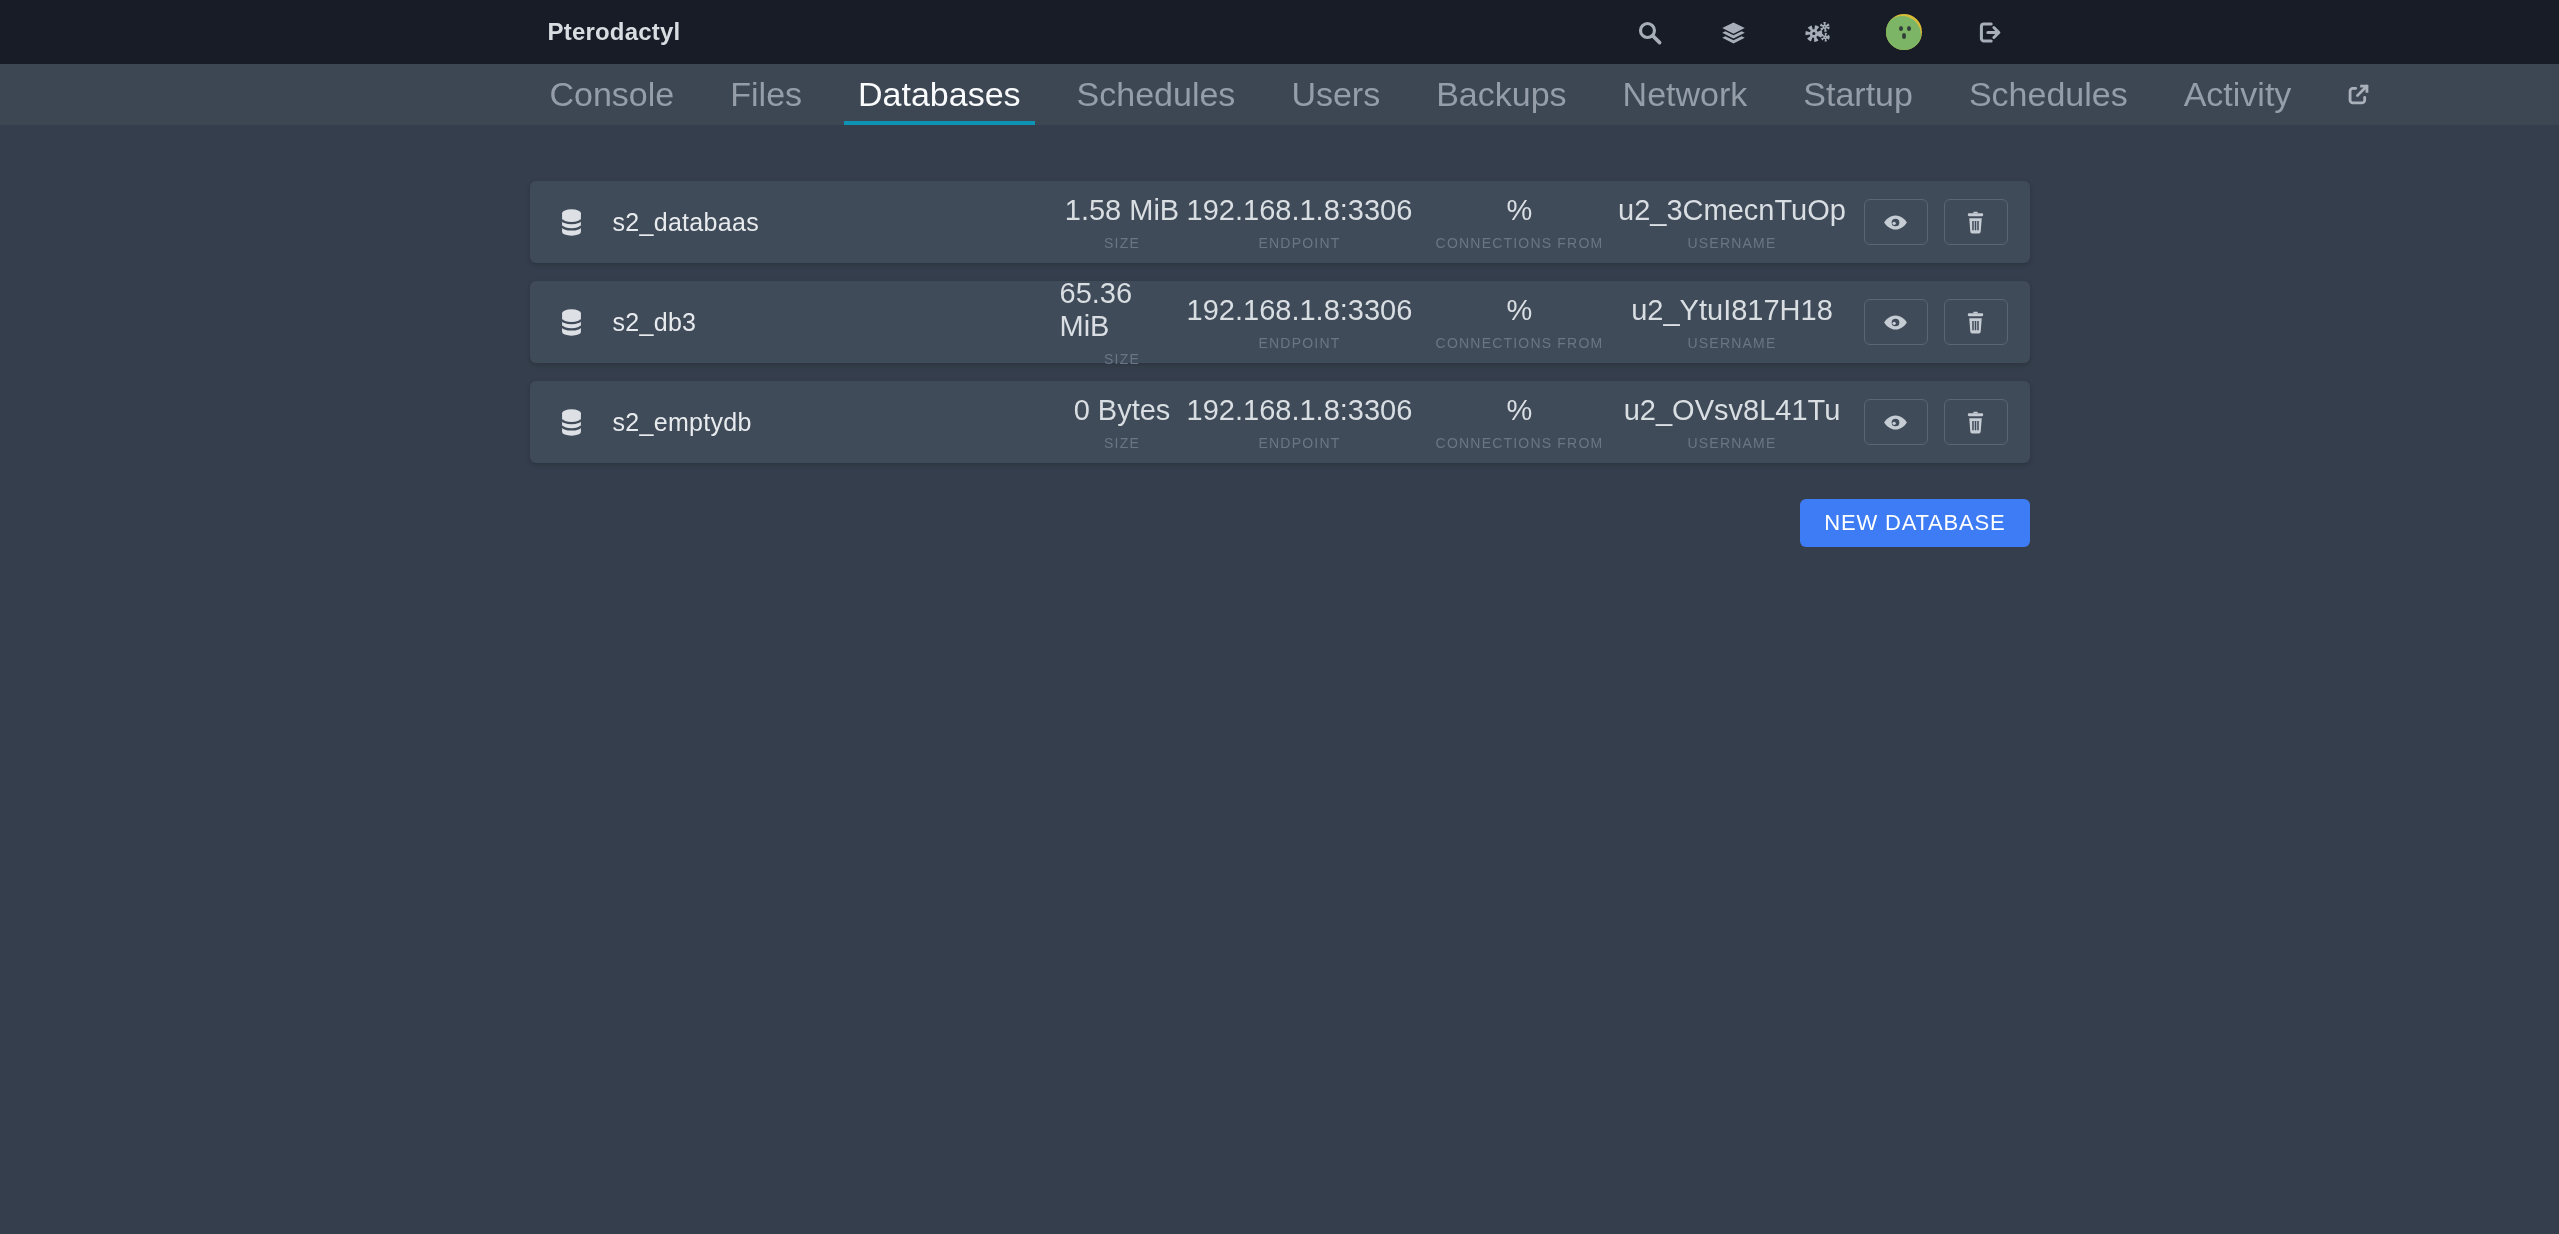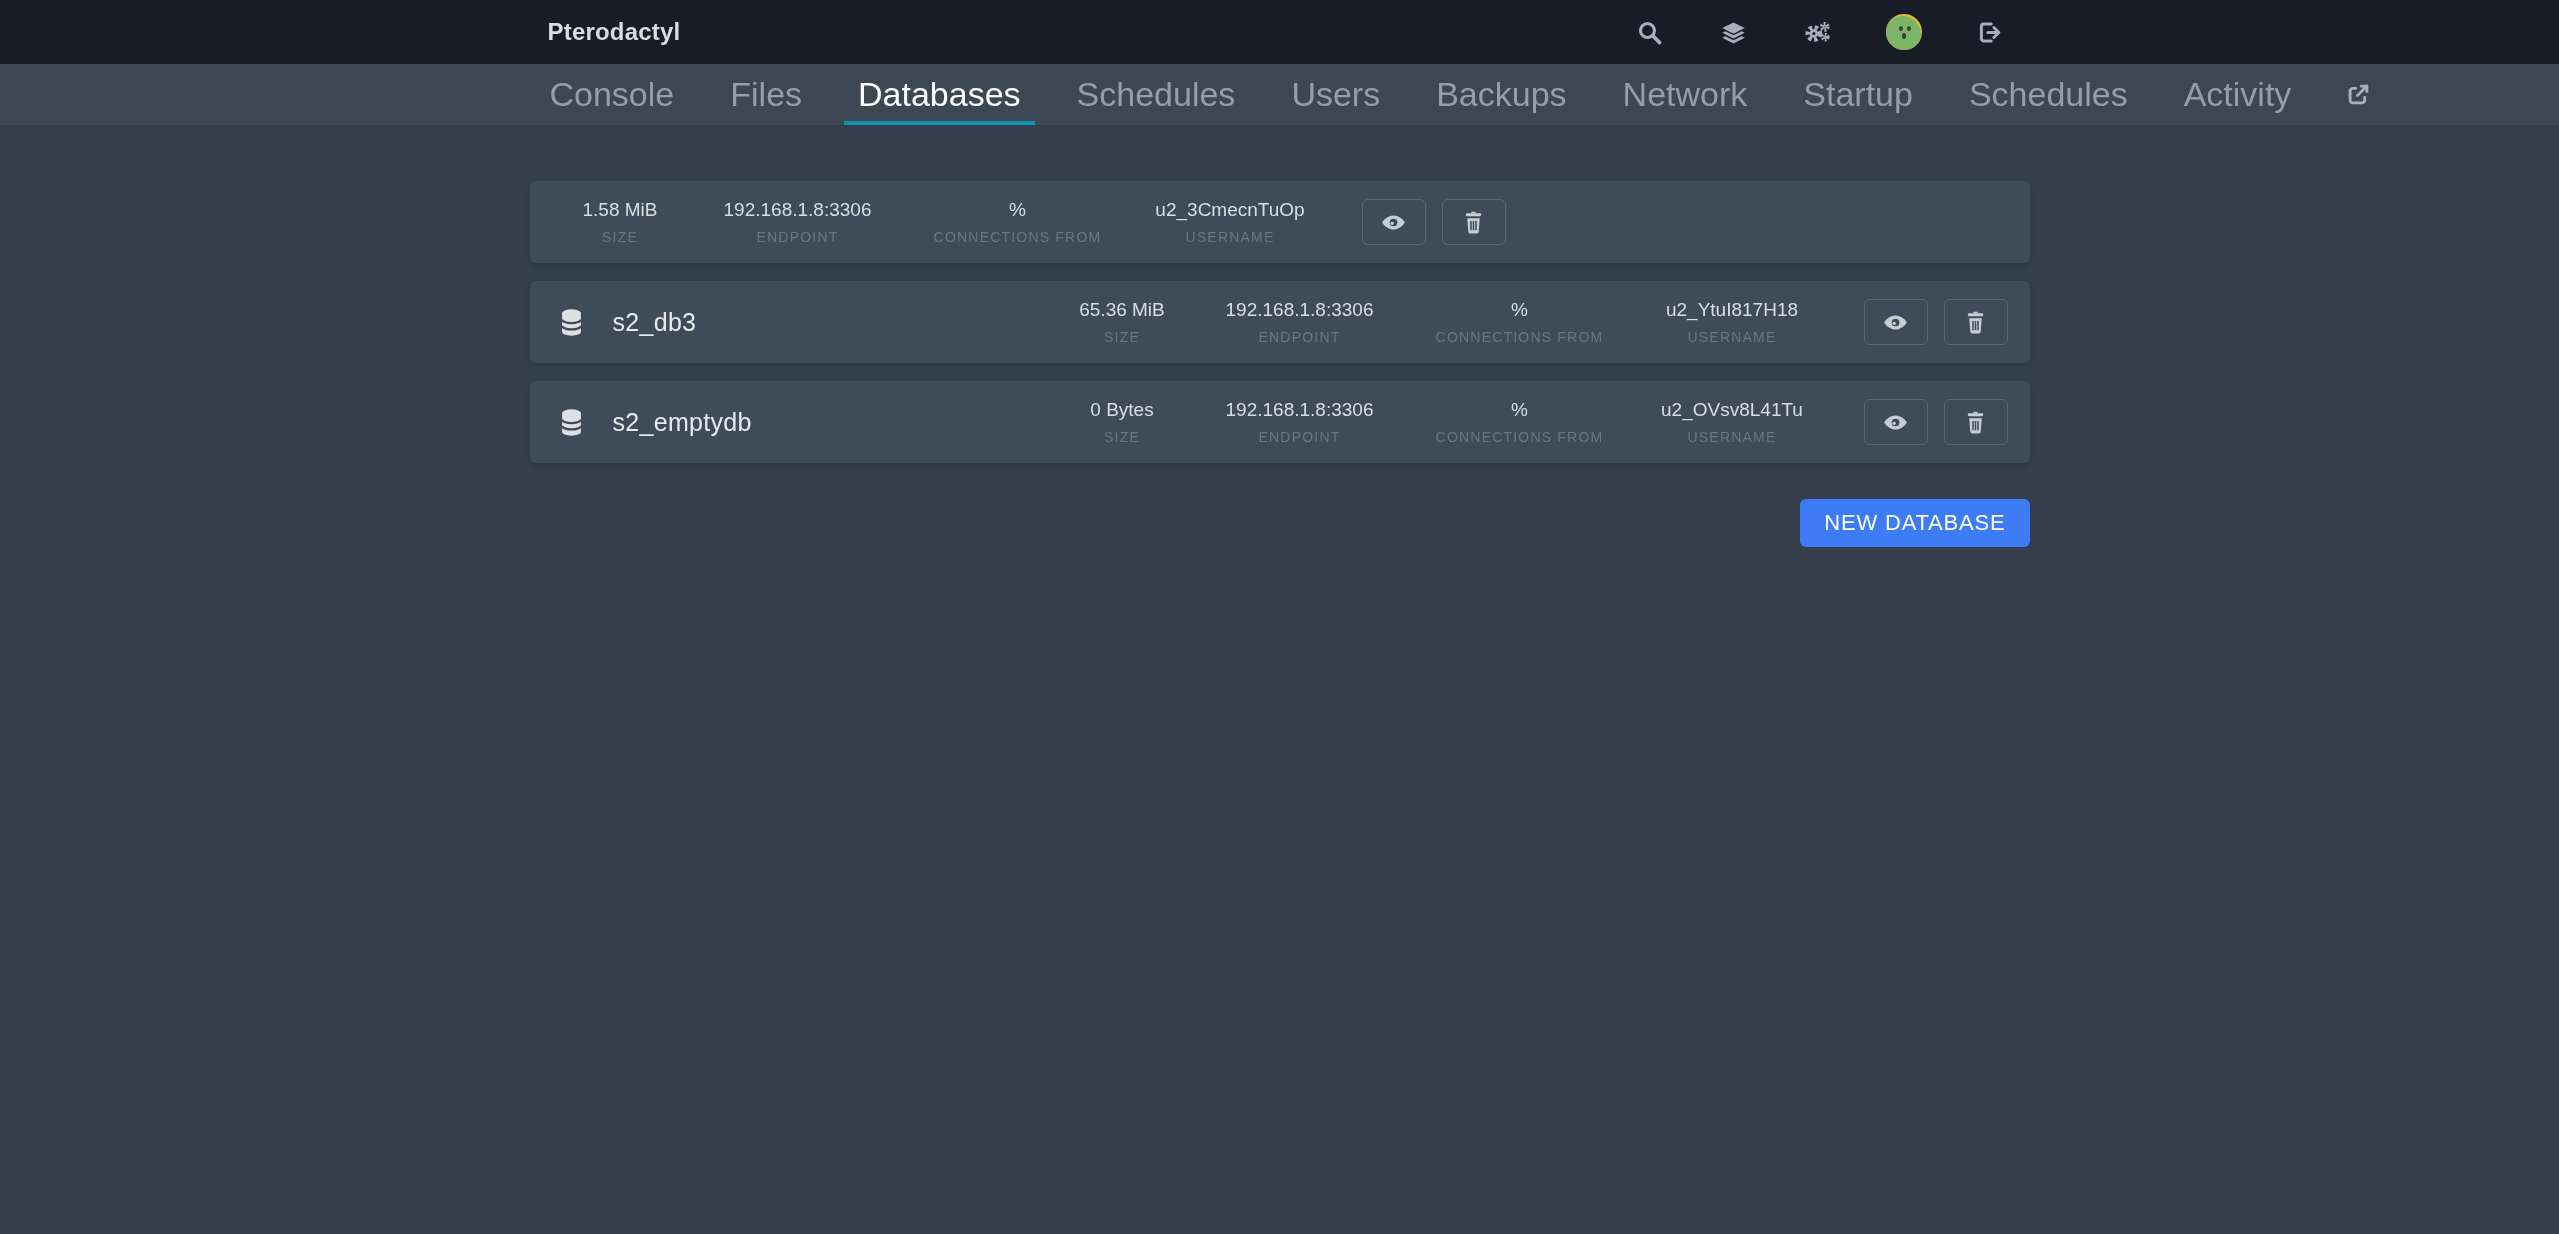--- a/index.html
+++ b/index.html
@@ -53,21 +53,21 @@
   .db-row{
     height:82px;background:var(--row-bg);border-radius:6px;margin-bottom:18px;
     display:flex;align-items:center;padding:0 22px 0 28px;
     box-shadow:0 2px 5px rgba(0,0,0,.18);
   }
   .db-id{flex:1;display:flex;align-items:center;gap:28px;}
   .db-icon{color:#dde1e6;display:flex;}
   .db-icon svg{width:27px;height:31px;}
   .db-name{color:var(--text-bright);font-size:25px;font-weight:500;letter-spacing:.3px;}
   .col{display:flex;flex-direction:column;align-items:center;justify-content:center;gap:8px;}
-  .col .val{color:var(--text-value);font-size:19px;}
+  .col .val{color:var(--text-value);font-size:29px;}
   .col .lbl{color:var(--text-label);font-size:14px;letter-spacing:1.2px;text-transform:uppercase;}
   .col-size{width:125px;}
   .col-endpoint{width:230px;}
   .col-conn{width:210px;}
   .col-user{width:215px;margin-right:24px;}
   .actions{display:flex;gap:16px;}
   .icon-btn{
     width:64px;height:46px;background:transparent;border:1px solid var(--btn-border);
     border-radius:6px;color:#c6ccd4;display:flex;align-items:center;justify-content:center;cursor:pointer;
   }
@@ -147,20 +147,30 @@
           <path d="M19.5 4.5 L11 13" stroke="currentColor" stroke-width="2.5" stroke-linecap="round"></path>
           <path d="M9.5 6.5 H7 a2.5 2.5 0 0 0 -2.5 2.5 v8 A2.5 2.5 0 0 0 7 19.5 h8 a2.5 2.5 0 0 0 2.5 -2.5 v-2.5" fill="none" stroke="currentColor" stroke-width="2.5" stroke-linecap="round"></path>
         </svg>
     </span>
   </div>
 </nav>
 
 <main class="container rows-wrap">
 
   <div class="db-row">
+    <div class="db-id">
+      <span class="db-icon">
+        <svg viewBox="0 0 24 28">
+            <ellipse cx="12" cy="5.5" rx="8.5" ry="3.4" fill="currentColor"></ellipse>
+            <path d="M3.5 5.5 v17 a8.5 3.4 0 0 0 17 0 v-17 z" fill="currentColor"></path>
+            <path d="M3.5 11.2 a8.5 3.4 0 0 0 17 0 M3.5 16.9 a8.5 3.4 0 0 0 17 0" stroke="#404b59" stroke-width="2" fill="none"></path>
+          </svg>
+      </span>
+      <span class="db-name">s2_databaas</span>
+    </div>
     <div class="col col-size">
       <span class="val">1.58 MiB</span>
       <span class="lbl">SIZE</span>
     </div>
     <div class="col col-endpoint">
       <span class="val">192.168.1.8:3306</span>
       <span class="lbl">ENDPOINT</span>
     </div>
     <div class="col col-conn">
       <span class="val">%</span>

